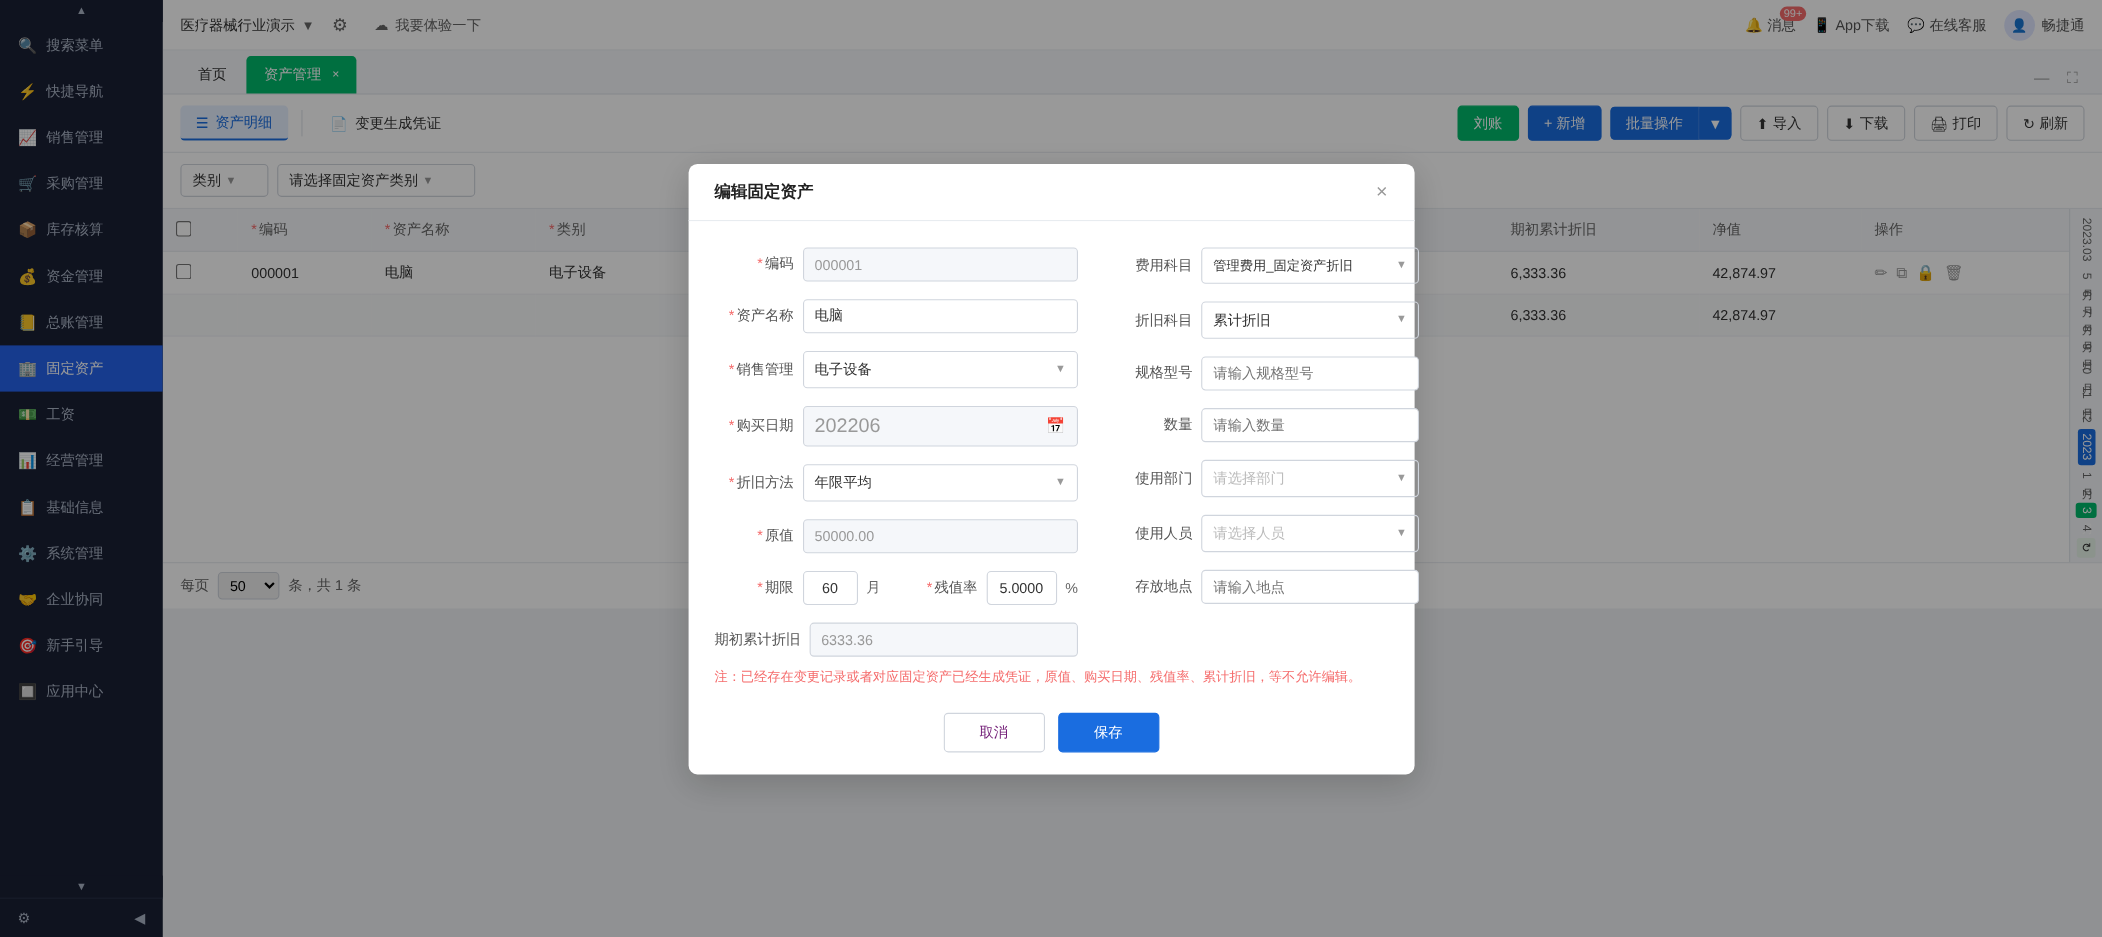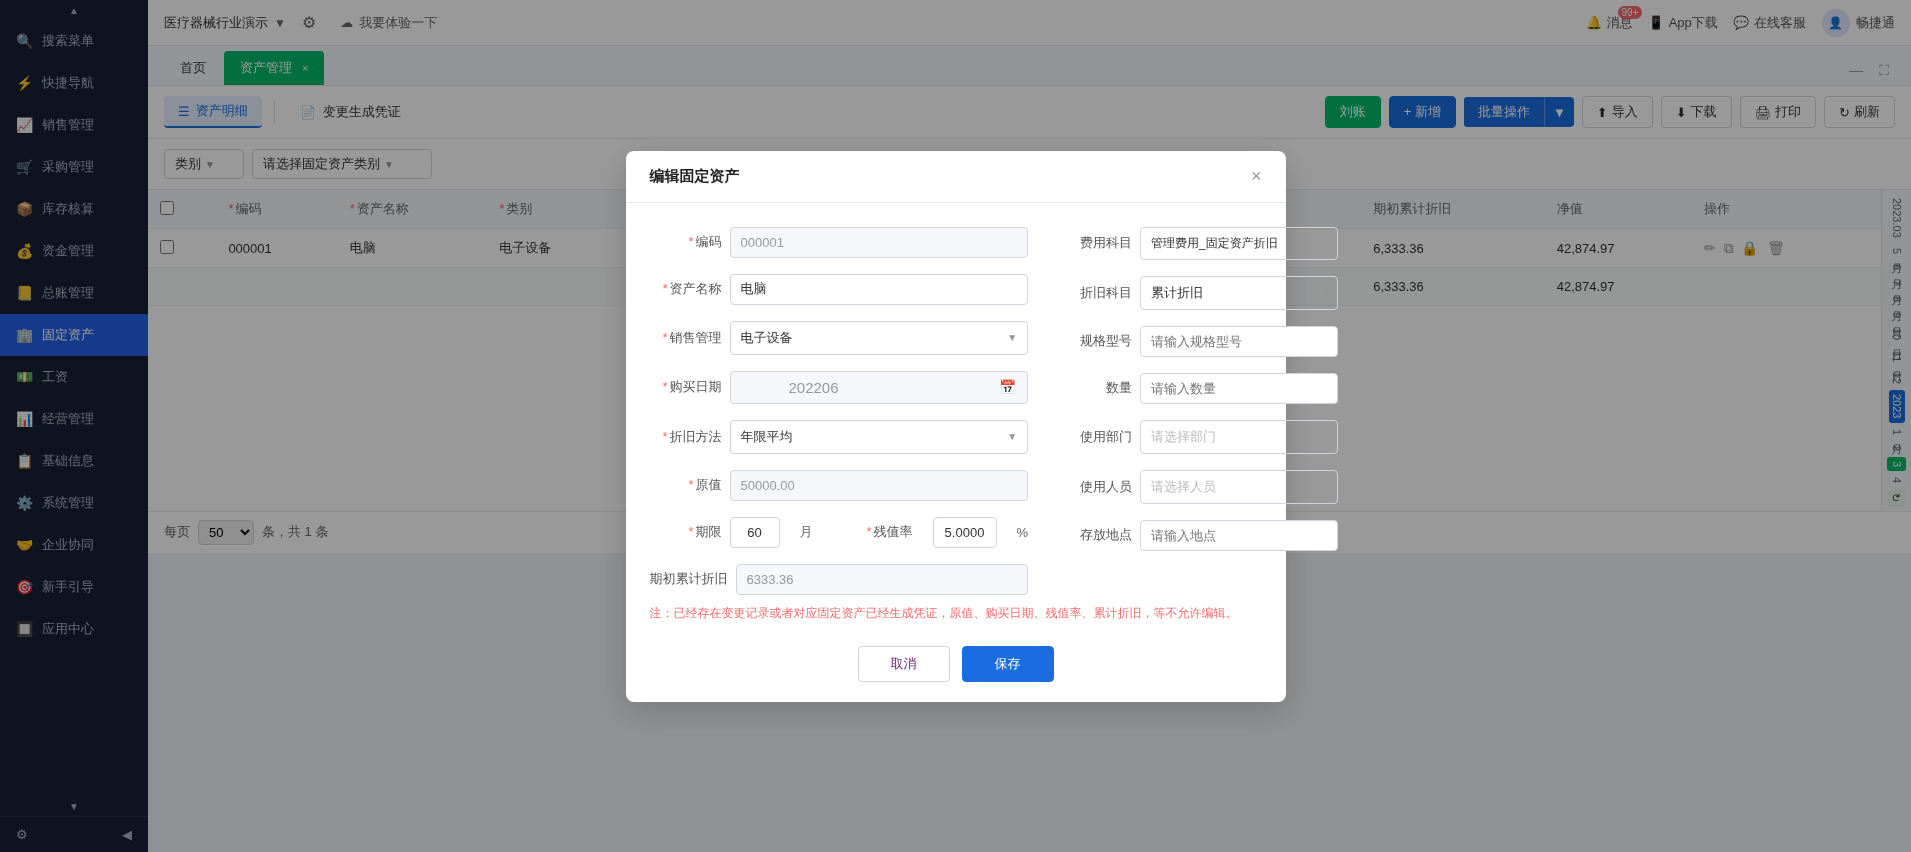--- a/index.html
+++ b/index.html
@@ -103,21 +103,21 @@
     .form-select { flex: 1; padding: 7px 10px; border: 1px solid #d0d5dd; border-radius: 4px; font-size: 13px; color: #333; display: flex; align-items: center; justify-content: space-between; cursor: pointer; }
     .form-unit { font-size: 13px; color: #666; }
     .form-note { font-size: 12px; color: #f56c6c; padding: 10px 0 8px; }
     .modal-footer { display: flex; justify-content: center; gap: 12px; padding: 16px 24px 20px; }
     .btn-cancel { padding: 8px 32px; border: 1px solid #d0d5dd; border-radius: 4px; background: #fff; font-size: 13px; color: #701a75; cursor: pointer; }
     .btn-save { padding: 8px 32px; border: 1px solid #1a6de0; border-radius: 4px; background: #1a6de0; font-size: 13px; color: #fff; cursor: pointer; }
 
     .form-calendar-icon { color: #bbb; font-size: 14px; cursor: pointer; }
 
     
-    .period-row { display: flex; align-items: center; gap: 20px; }
+    .period-row { display: flex; align-items: center; gap: 8px; }
     .period-input { width: 50px; padding: 7px 8px; border: 1px solid #d0d5dd; border-radius: 4px; font-size: 13px; color: #333; text-align: center; }
     .residual-input { width: 64px; padding: 7px 8px; border: 1px solid #d0d5dd; border-radius: 4px; font-size: 13px; color: #333; text-align: center; }
   </style>
 </head>
 <body>
 
 <div class="app-container">
 
   <div class="sidebar">
     <div class="sidebar-scroll-up">
@@ -423,21 +423,21 @@
               <span>电子设备</span>
               <span class="chevron">▼</span>
             </div>
           </div>
 
           <div class="form-row">
             <span class="form-label">
               <span class="form-required">*</span><span>购买日期</span>
             </span>
             <div style="display:flex;align-items:center;flex:1;border:1px solid #d0d5dd;border-radius:4px;padding:7px 10px;background:#f5f7fa;">
-              <span style="flex:1;font-size:15px;color:#999;margin-left:48px;">202206</span>
+              <span style="flex:1;font-size:18px;color:#999;">202206</span>
               <span class="form-calendar-icon">📅</span>
             </div>
           </div>
 
           <div class="form-row">
             <span class="form-label">
               <span class="form-required">*</span><span>折旧方法</span>
             </span>
             <div class="form-select">
               <span>年限平均</span>

